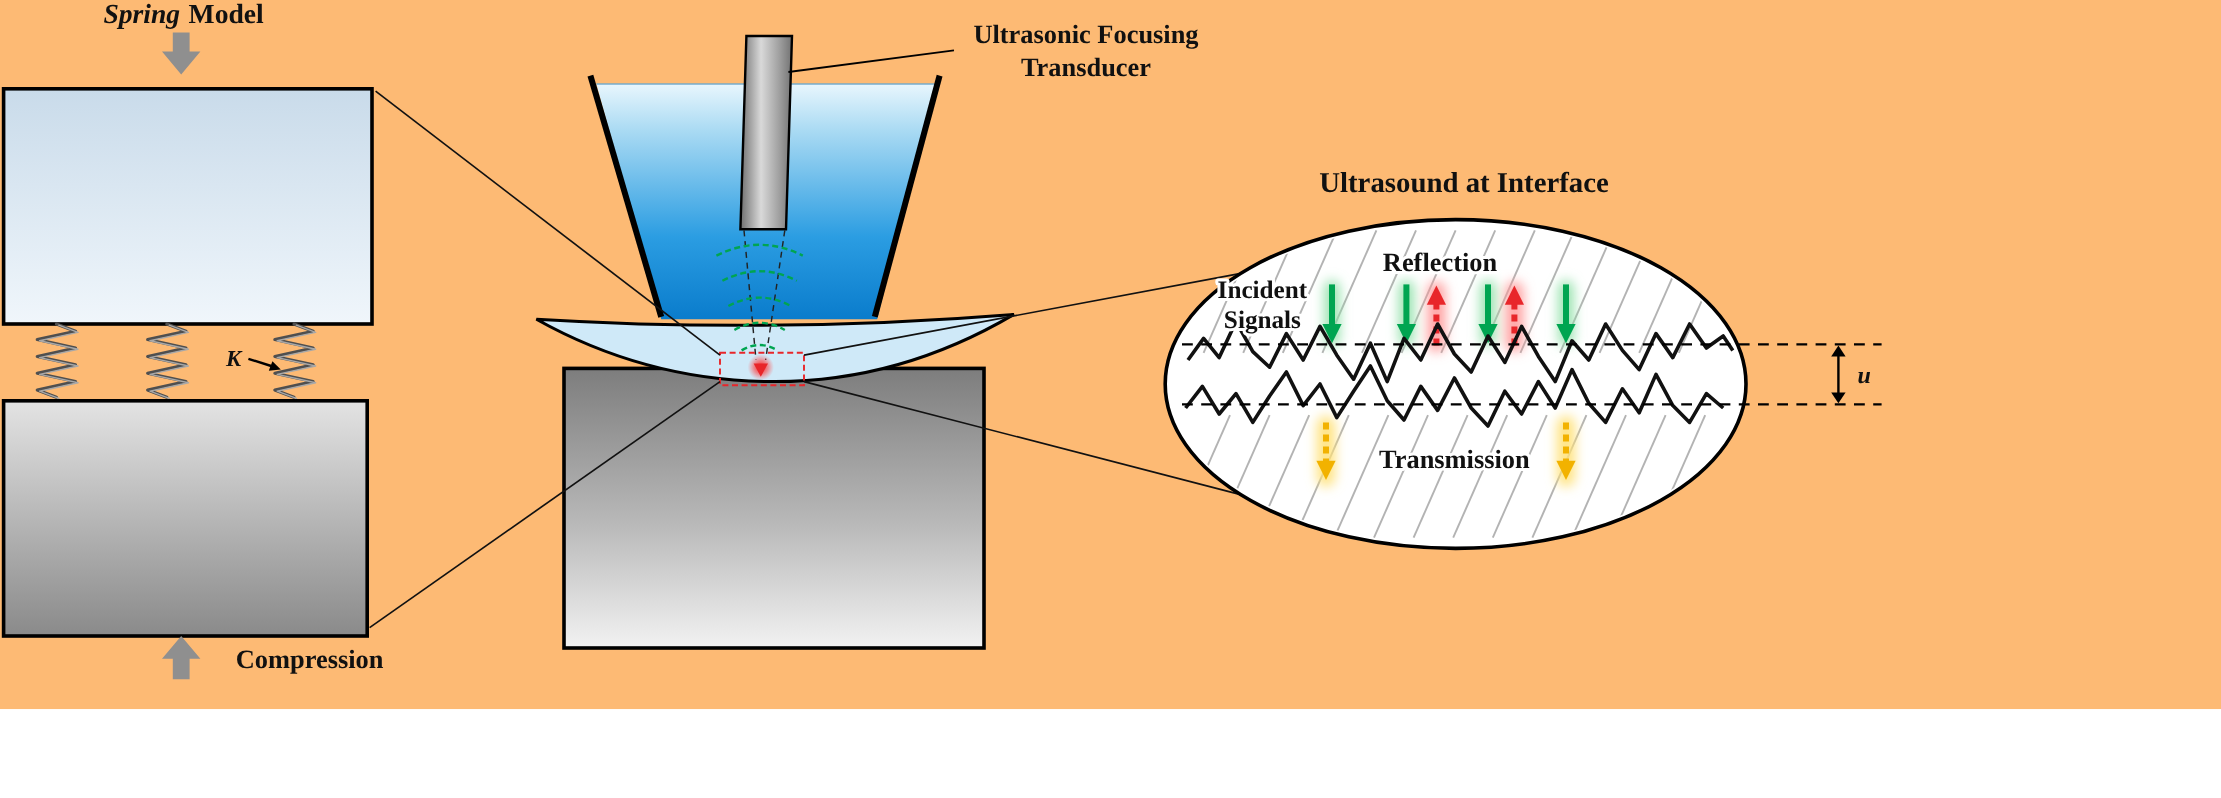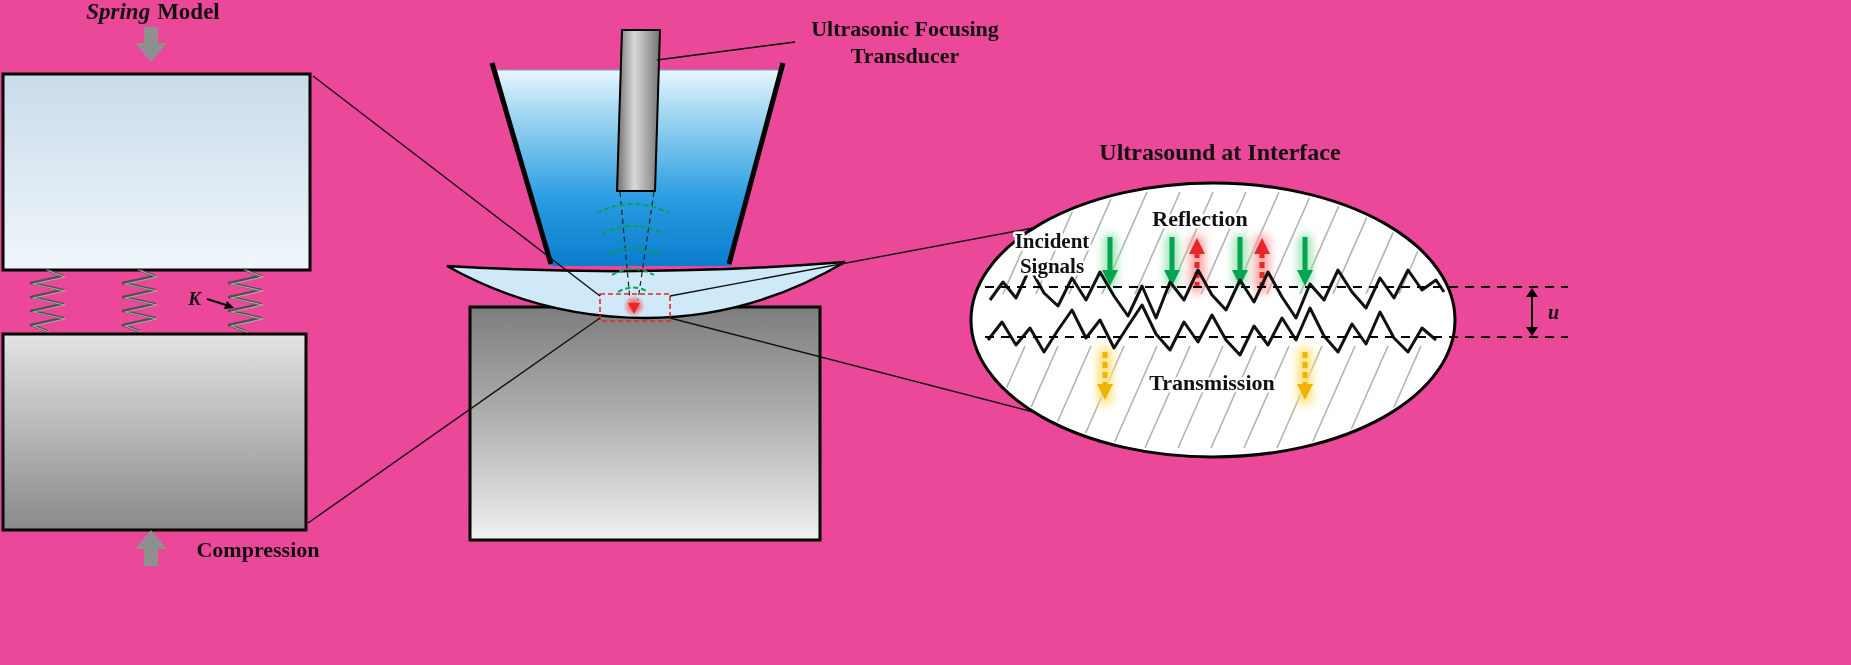--- a/index.html
+++ b/index.html
@@ -1,16 +1,16 @@
 <!DOCTYPE html>
 <html><head>
 <meta charset="utf-8">
 <style>
   html,body{margin:0;padding:0;background:#ffffff;}
-  .canvas{position:relative;width:1851px;height:665px;background:#ec4899;overflow:hidden;}
+  .canvas{position:relative;width:1851px;height:591px;background:#fdba74;overflow:hidden;}
   svg{display:block;}
   .fig-text{font-family:"Liberation Serif","DejaVu Serif",serif;font-weight:bold;fill:#111;}
   .halo{paint-order:stroke;stroke:#ffffff;stroke-width:5px;stroke-linejoin:round;}
 </style>
 </head>
 <body>
 
 <div class="canvas">
 <svg width="1851" height="665" viewBox="0 0 1851 665" xmlns="http://www.w3.org/2000/svg">
   <defs>

